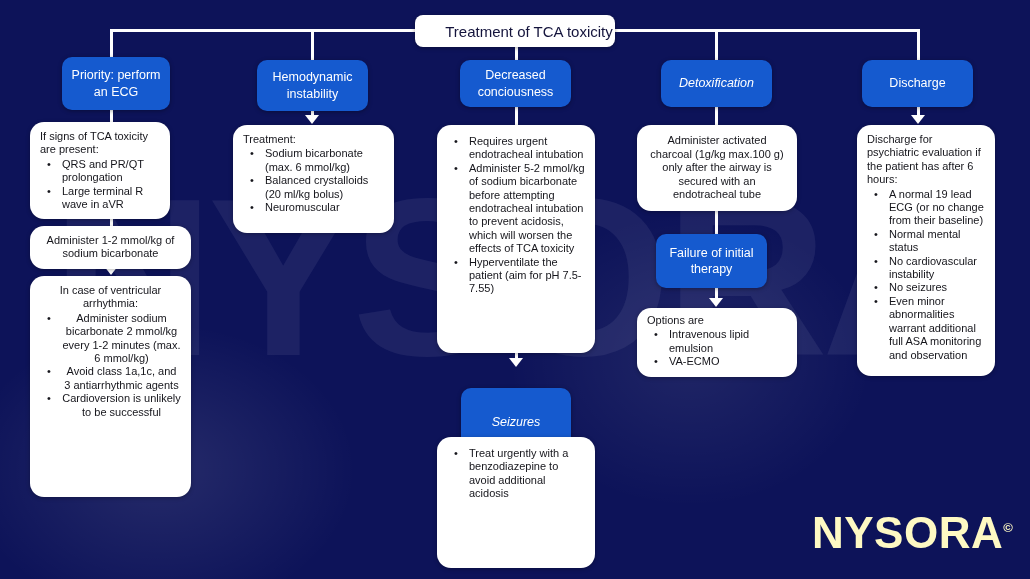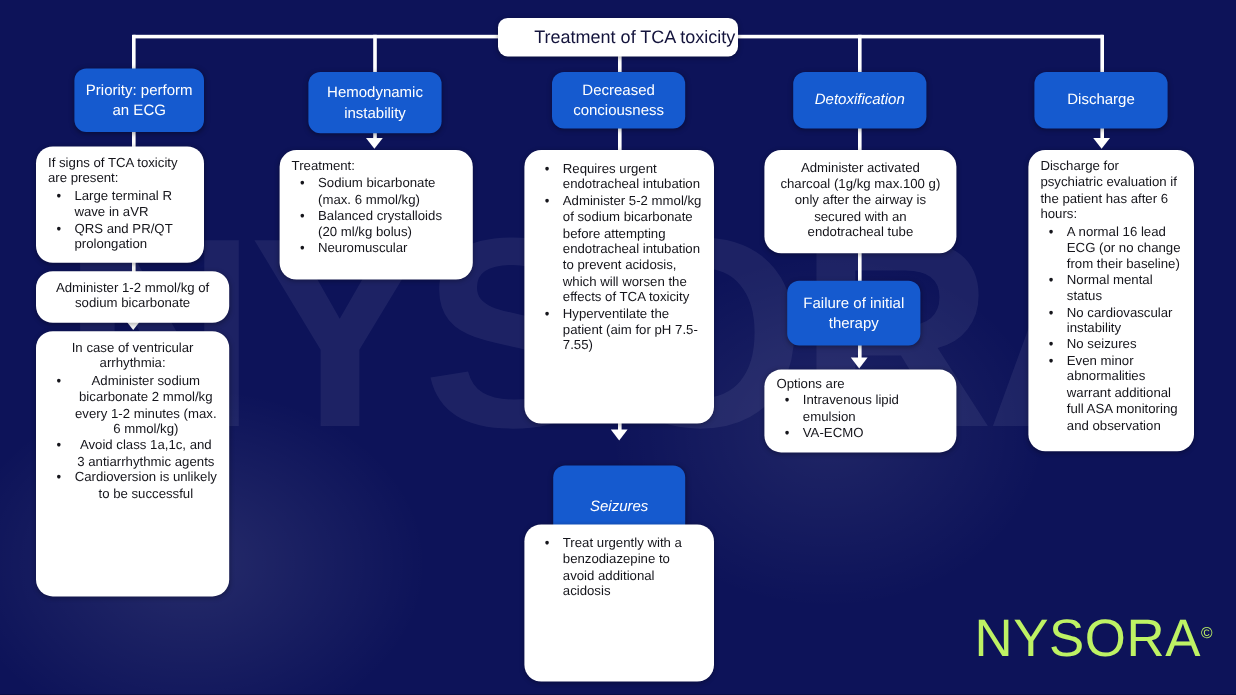--- a/index.html
+++ b/index.html
@@ -51,21 +51,21 @@
     color:var(--body-text); font-size:11px; line-height:1.22;
     padding:8px 10px; box-shadow:0 1px 4px rgba(0,0,0,0.3);
   }
   .whitebox.center{display:flex; align-items:center; justify-content:center; text-align:center;}
   .whitebox ul{list-style:none; margin-top:1px;}
   .whitebox li{position:relative; padding-left:22px;}
   .whitebox li::before{content:"\2022"; position:absolute; left:7px;}
   .whitebox.bullets-only{padding-top:9px;}
   .logo{
     position:absolute; left:812px; top:508px; z-index:3;
-    color:#bef264; font-weight:normal; font-size:44px; letter-spacing:0.5px;
+    color:#fef9c3; font-weight:bold; font-size:44px; letter-spacing:0.5px;
     white-space:nowrap;
   }
   .logo sup{font-size:13px; vertical-align:super;}
 </style>
 </head>
 <body>
 
 <div class="canvas">
 
   <div class="swirl s1"></div>
@@ -105,22 +105,22 @@
 
   <div class="bluebox" style="left:62px; top:57px; width:108px; height:53px;">Priority: perform an ECG</div>
   <div class="bluebox" style="left:257px; top:60px; width:111px; height:51px;">Hemodynamic instability</div>
   <div class="bluebox" style="left:460px; top:60px; width:111px; height:47px;">Decreased conciousness</div>
   <div class="bluebox" style="left:661px; top:60px; width:111px; height:47px;font-style:italic;">Detoxification</div>
   <div class="bluebox" style="left:862px; top:60px; width:111px; height:47px;">Discharge</div>
 
   <div class="whitebox" style="left:30px; top:122px; width:140px; min-height:85px;">
     <div>If signs of TCA toxicity are present:</div>
     <ul>
+      <li>QRS and PR/QT prolongation</li>
       <li>Large terminal R wave in aVR</li>
-      <li>QRS and PR/QT prolongation</li>
     </ul>
   </div>
   <div class="whitebox center" style="left:30px; top:226px; width:161px; min-height:33px;">Administer 1-2 mmol/kg of sodium bicarbonate</div>
   <div class="whitebox" style="left:30px; top:276px; width:161px; min-height:221px;text-align:center;">
     <div>In case of ventricular arrhythmia:</div>
     <ul>
       <li>Administer sodium bicarbonate 2 mmol/kg every 1-2 minutes (max. 6 mmol/kg)</li>
       <li>Avoid class 1a,1c, and 3 antiarrhythmic agents</li>
       <li>Cardioversion is unlikely to be successful</li>
     </ul>
@@ -155,21 +155,21 @@
     <div>Options are</div>
     <ul>
       <li>Intravenous lipid emulsion</li>
       <li>VA-ECMO</li>
     </ul>
   </div>
 
   <div class="whitebox" style="left:845px; top:125px; width:138px; min-height:251px;margin-left:12px;">
     <div>Discharge for psychiatric evaluation if the patient has after 6 hours:</div>
     <ul>
-      <li>A normal 16 lead ECG (or no change from their baseline)</li>
+      <li>A normal 19 lead ECG (or no change from their baseline)</li>
       <li>Normal mental status</li>
       <li>No cardiovascular instability</li>
       <li>No seizures</li>
       <li>Even minor abnormalities warrant additional full ASA monitoring and observation</li>
     </ul>
   </div>
 
   <div class="logo"><span>NYSORA</span><sup>©</sup></div>
 
 </div>

